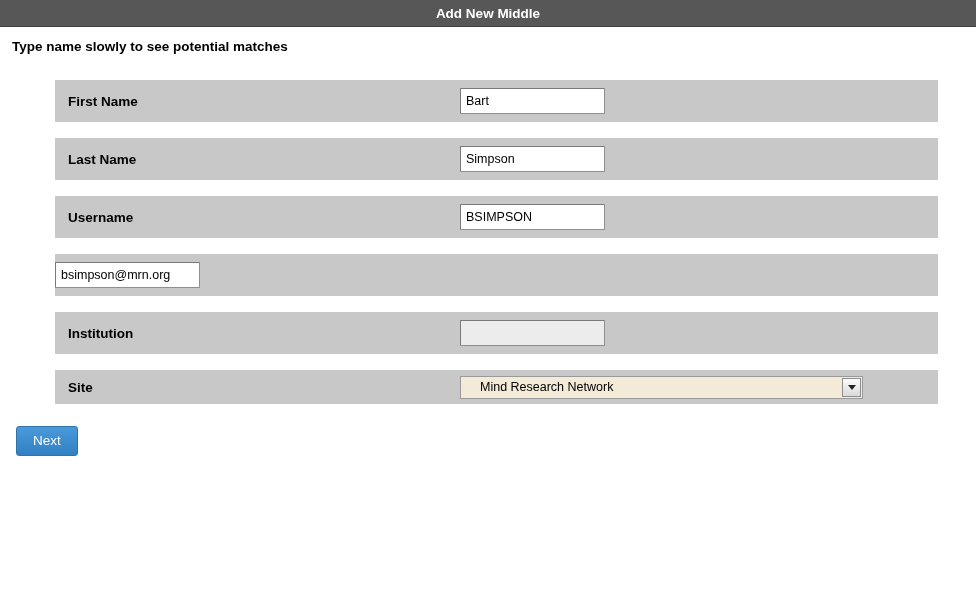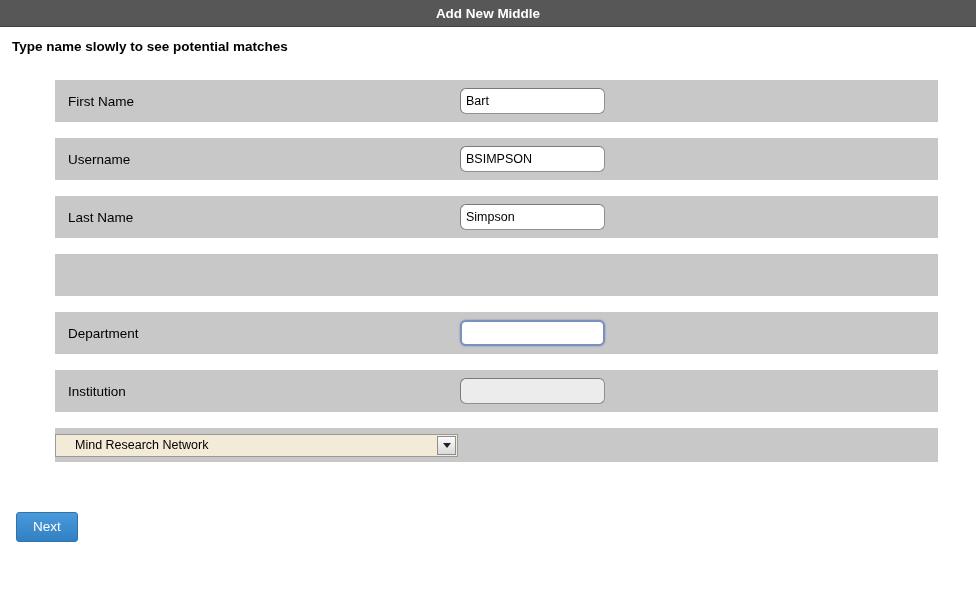--- a/index.html
+++ b/index.html
@@ -47,39 +47,39 @@
     height: 42px;
     background: #c8c8c8;
     margin-bottom: 16px;
     display: flex;
     align-items: center;
     box-sizing: border-box;
   }
   .row .label {
     width: 405px;
     padding-left: 13px;
-    font-weight: normal;
+    font-weight: bold;
     font-size: 13.5px;
     box-sizing: border-box;
     color: #000;
   }
   .field {
     width: 145px;
     height: 26px;
     box-sizing: border-box;
     border: 1px solid #8f8f8f;
     border-top-color: #7a7a7a;
     border-left-color: #7a7a7a;
     background: #ececec;
     font-family: "Liberation Sans", sans-serif;
     font-size: 12.5px;
     color: #000;
     padding: 0 5px;
     outline: none;
-    border-radius: 6px;
+    border-radius: 1px;
   }
   .field.filled {
     background: #ffffff;
   }
   .field.focused {
     background: #ffffff;
     border: 2px solid #7a8fc2;
     box-shadow: 0 0 2px rgba(100,120,180,0.8);
     padding: 0 4px;
   }
@@ -129,21 +129,20 @@
     display: inline-block;
     background: #3f8fd0;
     background: linear-gradient(#4a9ada, #3180c3);
     color: #ffffff;
     font-size: 13.5px;
     border: 1px solid #2f73ad;
     border-radius: 3px;
     padding: 6px 16px 7px 16px;
     cursor: pointer;
     font-family: "Liberation Sans", sans-serif;
-    margin-top: 28px;
   }
 </style>
 </head>
 <body>
 
 <div class="window">
 
   <div class="titlebar">
     <span>Add New Middle</span>
   </div>
@@ -152,43 +151,41 @@
 
   <div class="form">
 
     <div class="row">
       <div class="label">First Name</div>
       <input class="field filled" type="text" value="Bart" style="">
     </div>
 
 
     <div class="row">
+      <div class="label">Last Name</div>
+      <input class="field filled" type="text" value="Simpson" style="">
+    </div>
+
+    <div class="row">
       <div class="label">Username</div>
       <input class="field filled" type="text" value="BSIMPSON" style="">
     </div>
 
     <div class="row">
-      <div class="label">Last Name</div>
-      <input class="field filled" type="text" value="Simpson" style="">
+      <input class="field filled" type="text" value="bsimpson@mrn.org" style="">
     </div>
 
-    <div class="row">
-    </div>
-
-    <div class="row">
-      <div class="label">Department</div>
-      <input class="field focused" type="text" autofocus="" value="" style="">
-    </div>
 
     <div class="row">
       <div class="label">Institution</div>
       <input class="field" type="text" value="" style="">
     </div>
 
     <div class="row site">
+      <div class="label">Site</div>
       <div class="select-wrap">
         <span class="sel-text">Mind Research Network</span>
         <span class="select-arrow">
             <span class="tri"></span>
           </span>
       </div>
     </div>
 
   </div>
 

